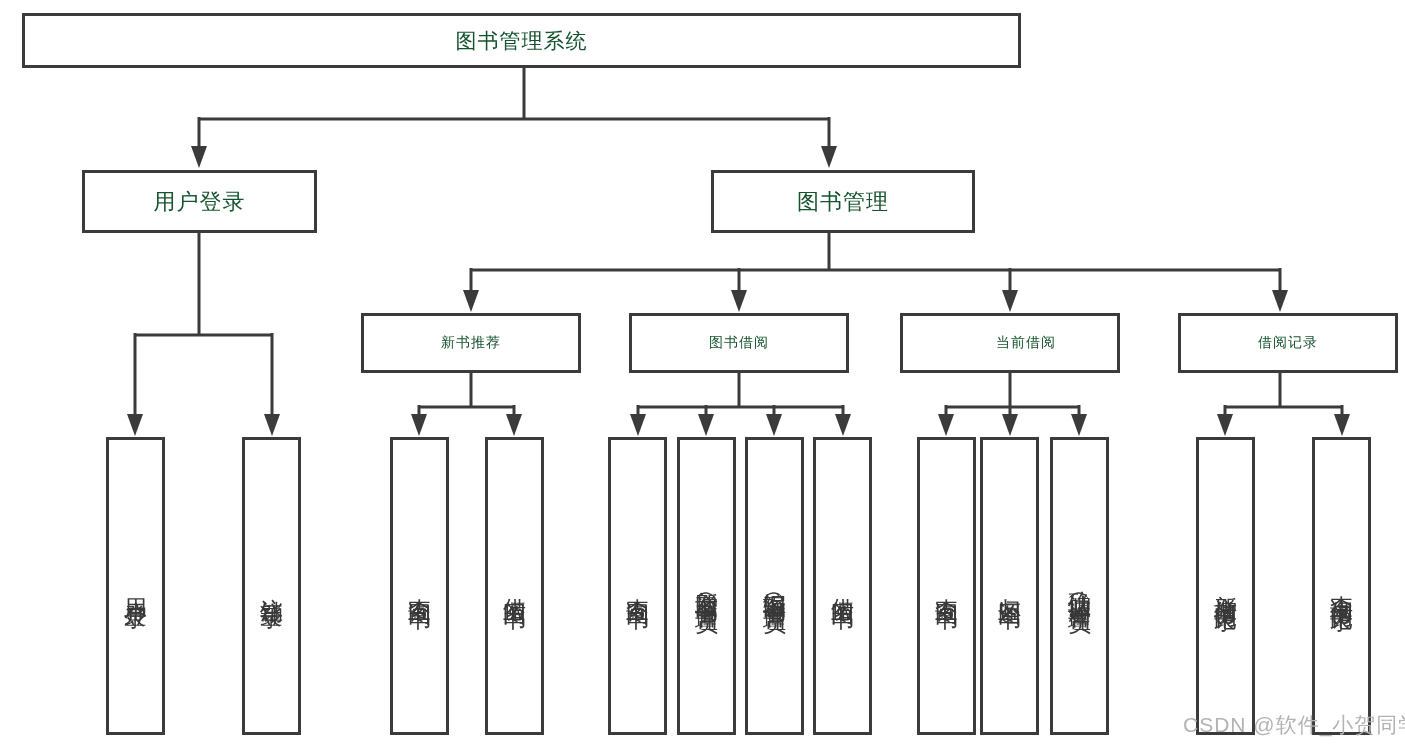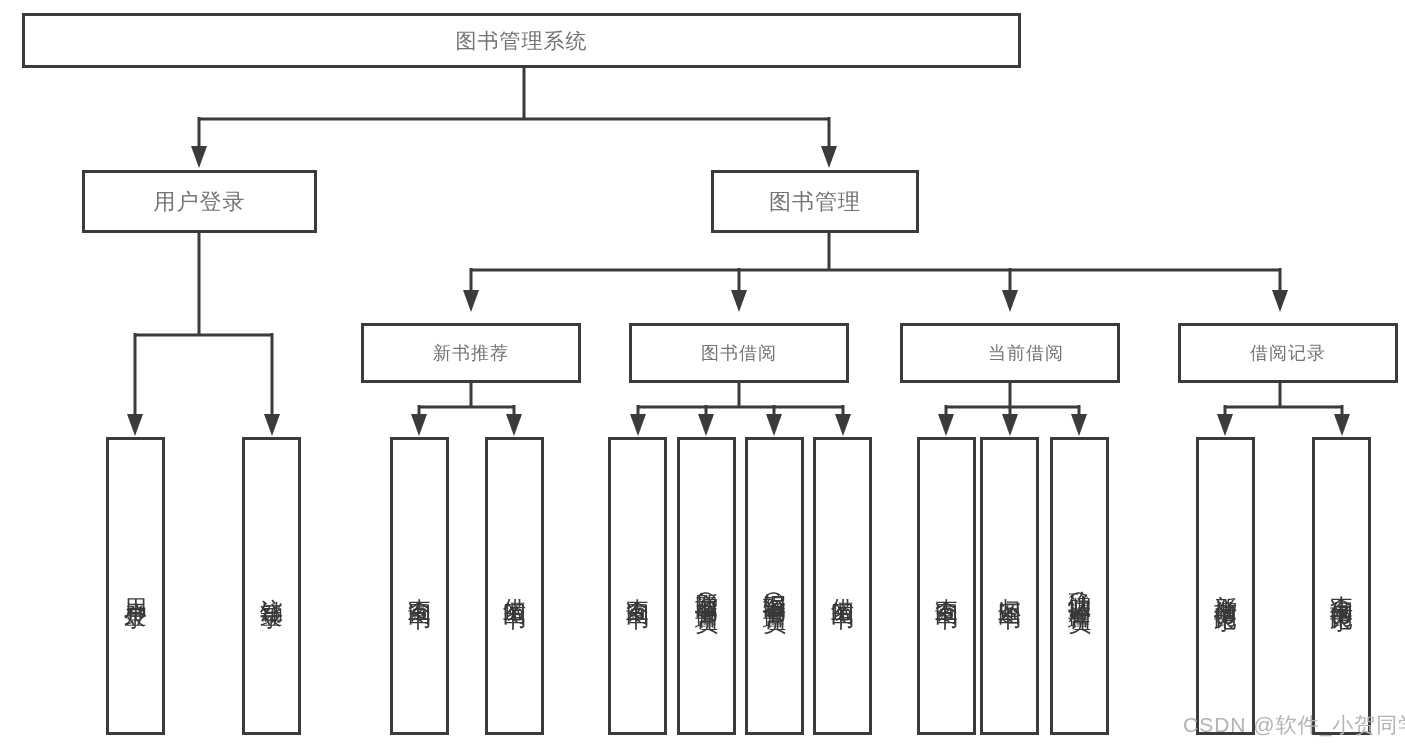--- a/index.html
+++ b/index.html
@@ -22,38 +22,38 @@
     height: 747px;
   }
   .node {
     position: absolute;
     background: #ffffff;
     border: 3px solid #3b3b3b;
     display: flex;
     align-items: center;
     justify-content: center;
     text-align: center;
-    color: #737373;
+    color: #14532d;
   }
   .node-root {
     left: 22px; top: 13px;
     width: 999px; height: 55px;
     font-size: 21px;
     letter-spacing: 1px;
   }
   .node-l1 {
     top: 170px;
     width: 235px; height: 63px;
     font-size: 22px;
     letter-spacing: 1px;
   }
   .node-l2 {
-    top: 323px;
+    top: 313px;
     width: 220px; height: 60px;
-    font-size: 18px;
+    font-size: 14px;
     letter-spacing: 1px;
   }
   .leaf {
     position: absolute;
     top: 437px;
     width: 59px; height: 298px;
     background: #ffffff;
     border: 3px solid #3b3b3b;
     display: flex;
     align-items: center;
@@ -127,21 +127,21 @@
     </g>
   </svg>
 
   <div class="node node-root">
     <span>图书管理系统</span>
   </div>
 
   <div class="node node-l1" style="left:82px;">
     <span>用户登录</span>
   </div>
-  <div class="node node-l1" style="left:711px;width:208px;">
+  <div class="node node-l1" style="left:711px;width:264px;">
     <span>图书管理</span>
   </div>
 
   <div class="node node-l2" style="left:361px;">
     <span>新书推荐</span>
   </div>
   <div class="node node-l2" style="left:629px;">
     <span>图书借阅</span>
   </div>
   <div class="node node-l2" style="left:900px;padding-left:32px;">

